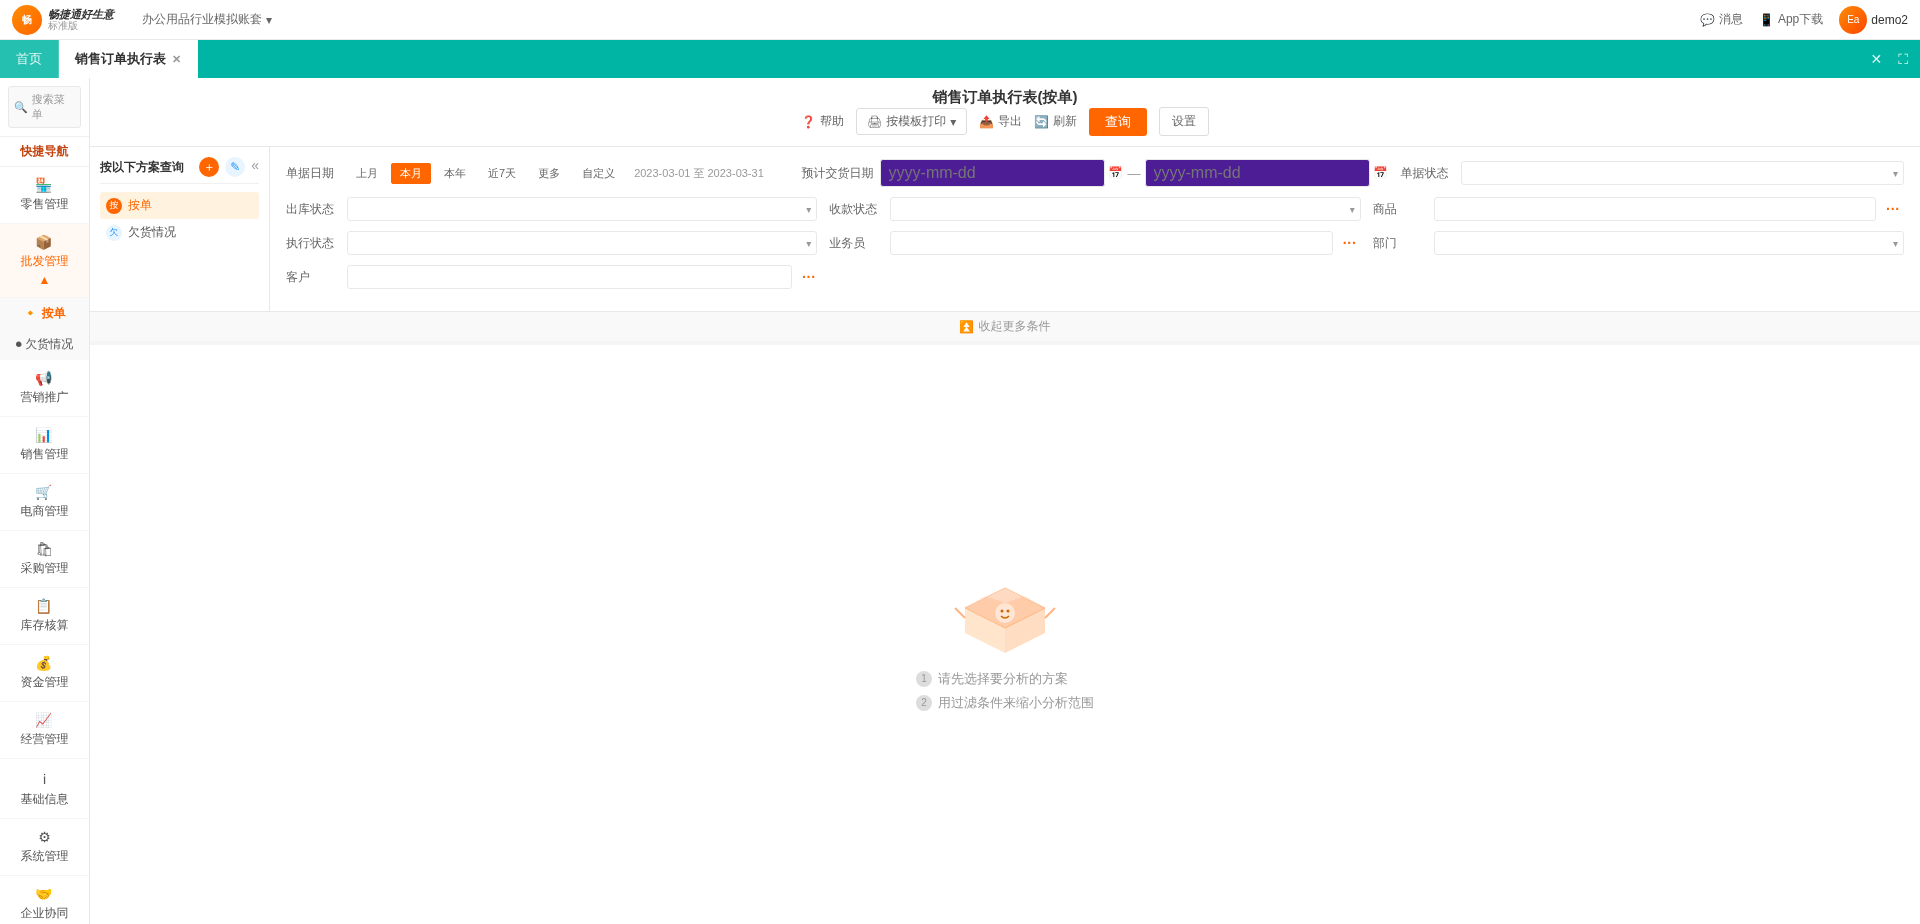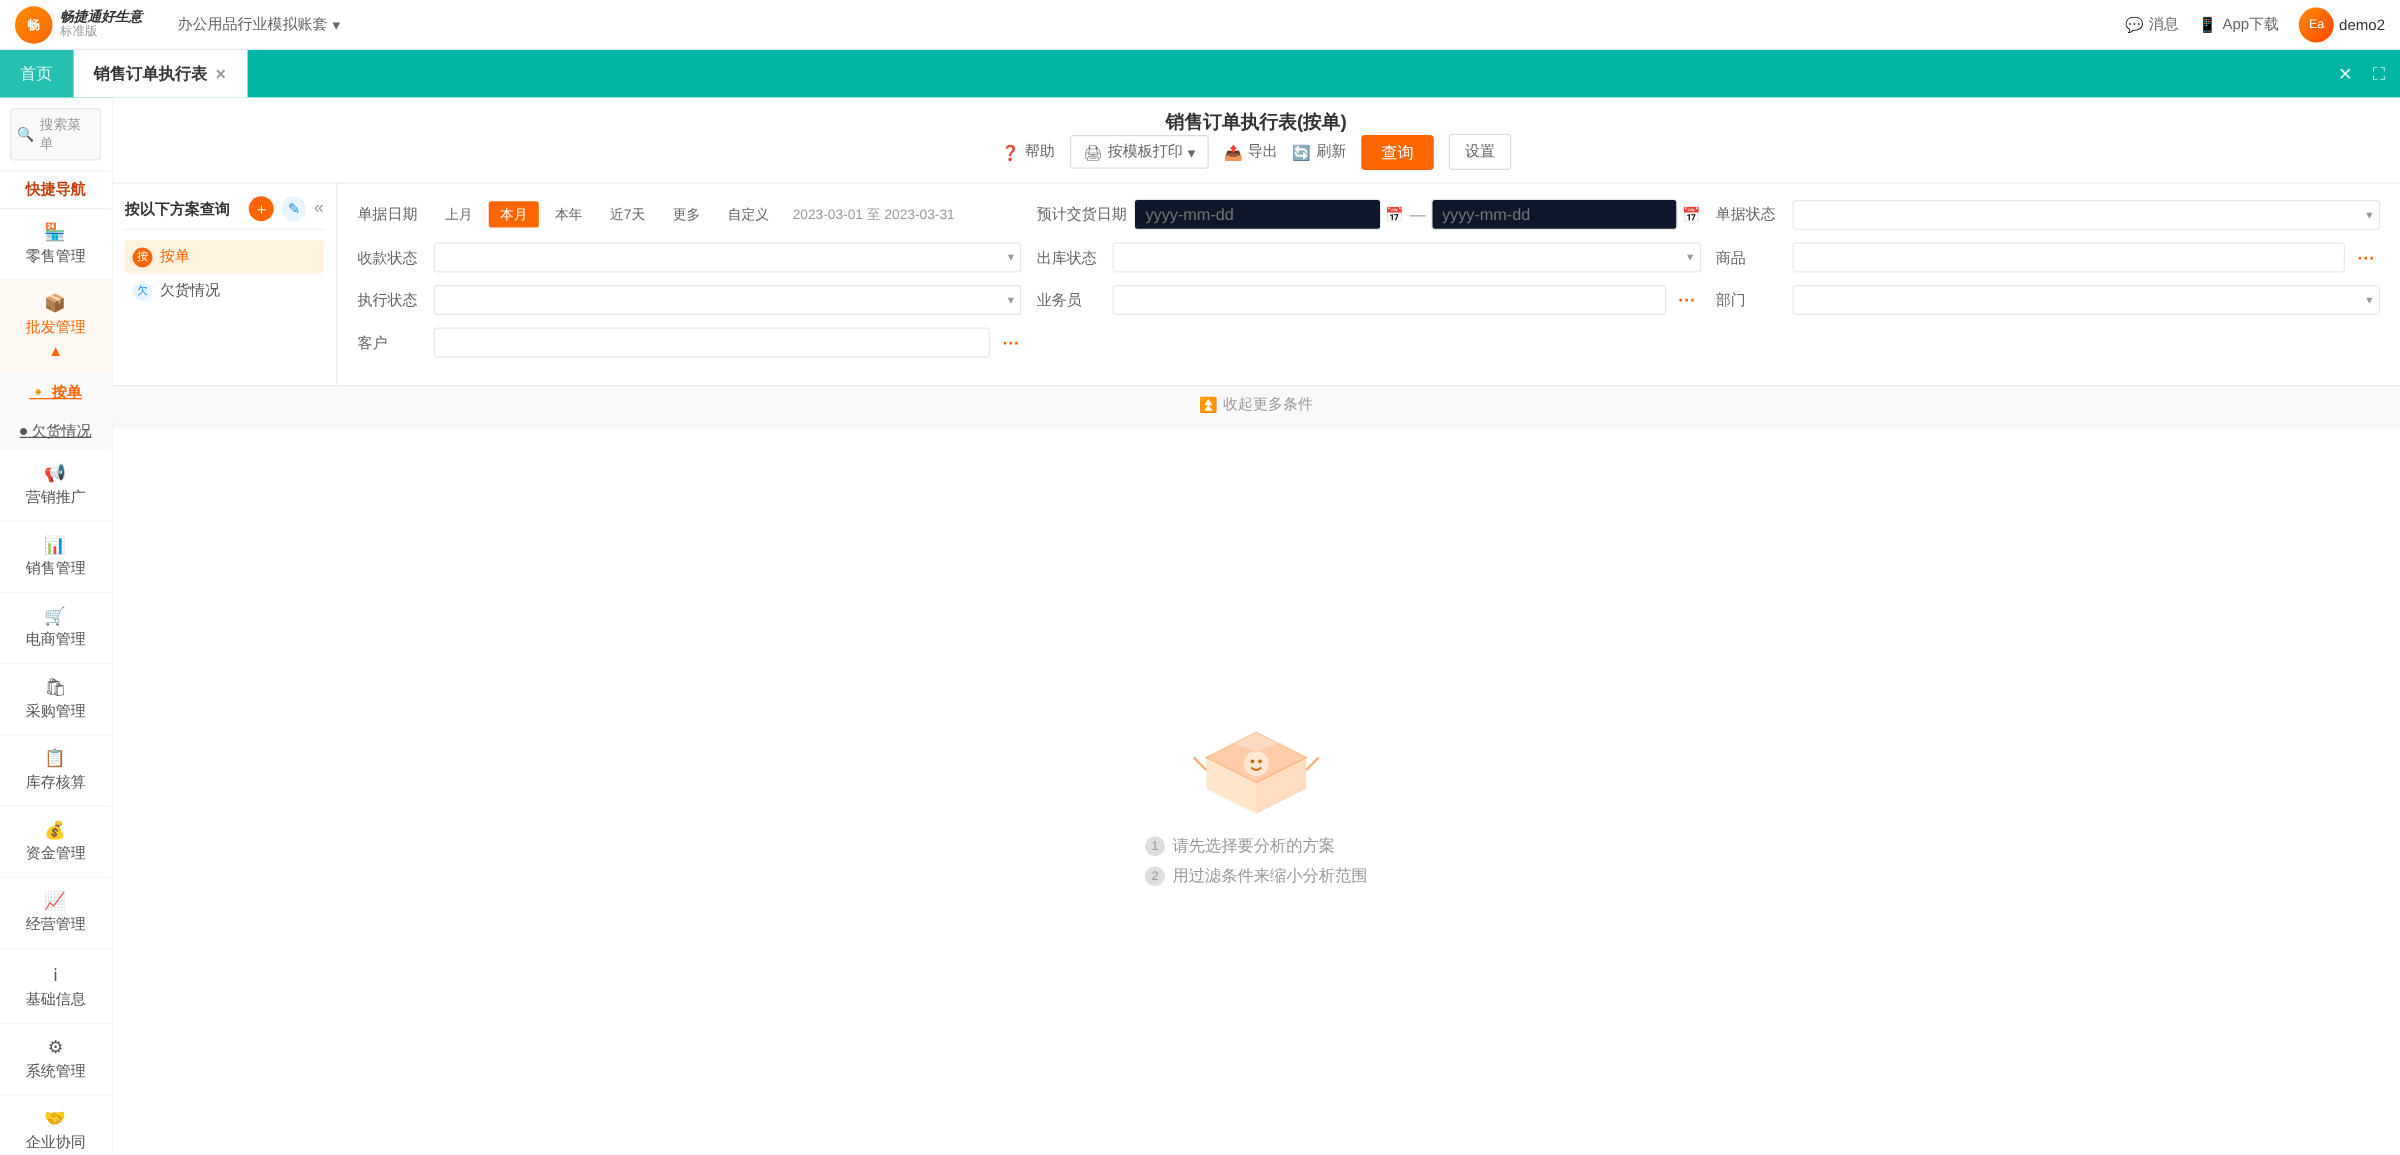--- a/index.html
+++ b/index.html
@@ -182,21 +182,20 @@
     }
     .sidebar-item.active { color: #ff6600; background: #fff8f3; }
     .sidebar-sub-item {
       padding: 7px 12px;
       color: #555;
       font-size: 12px;
       cursor: pointer;
       background: #f9f9f9;
       width: 100%;
       text-align: center;
-      text-decoration: underline;
     }
     .sidebar-sub-item.active { color: #ff6600; font-weight: bold; }
     .sidebar-icon { font-size: 14px; }
 
     
     .content-area {
       flex: 1;
       display: flex;
       flex-direction: column;
       overflow: hidden;
@@ -386,24 +385,24 @@
       display: flex;
       align-items: center;
       gap: 4px;
       flex: 1;
     }
     .date-input {
       flex: 1;
       border: 1px solid #e8e8e8;
       border-radius: 3px;
       padding: 4px 8px;
-      font-size: 13px;
+      font-size: 16px;
       color: #aaa;
       outline: none;
-      background: #0f172a;
+      background: #4c1d95;
       cursor: pointer;
     }
     .date-sep { color: #999; }
     .date-icon { color: #ff6600; cursor: pointer; font-size: 12px; }
 
     .date-tabs {
       display: flex;
       align-items: center;
       gap: 4px;
       margin-right: 4px;
@@ -703,29 +702,29 @@
               <div class="select-wrapper">
                 <select>
                   <option value=""></option>
                 </select>
               </div>
             </div>
           </div>
 
           <div class="filter-row">
             <div class="filter-group">
-              <span class="filter-label">收款状态</span>
+              <span class="filter-label">出库状态</span>
               <div class="select-wrapper">
                 <select>
                   <option value=""></option>
                 </select>
               </div>
             </div>
             <div class="filter-group">
-              <span class="filter-label">出库状态</span>
+              <span class="filter-label">收款状态</span>
               <div class="select-wrapper">
                 <select>
                   <option value=""></option>
                 </select>
               </div>
             </div>
             <div class="filter-group">
               <span class="filter-label">商品</span>
               <input class="filter-input" type="text" style="">
               <span class="filter-ellipsis">···</span>

